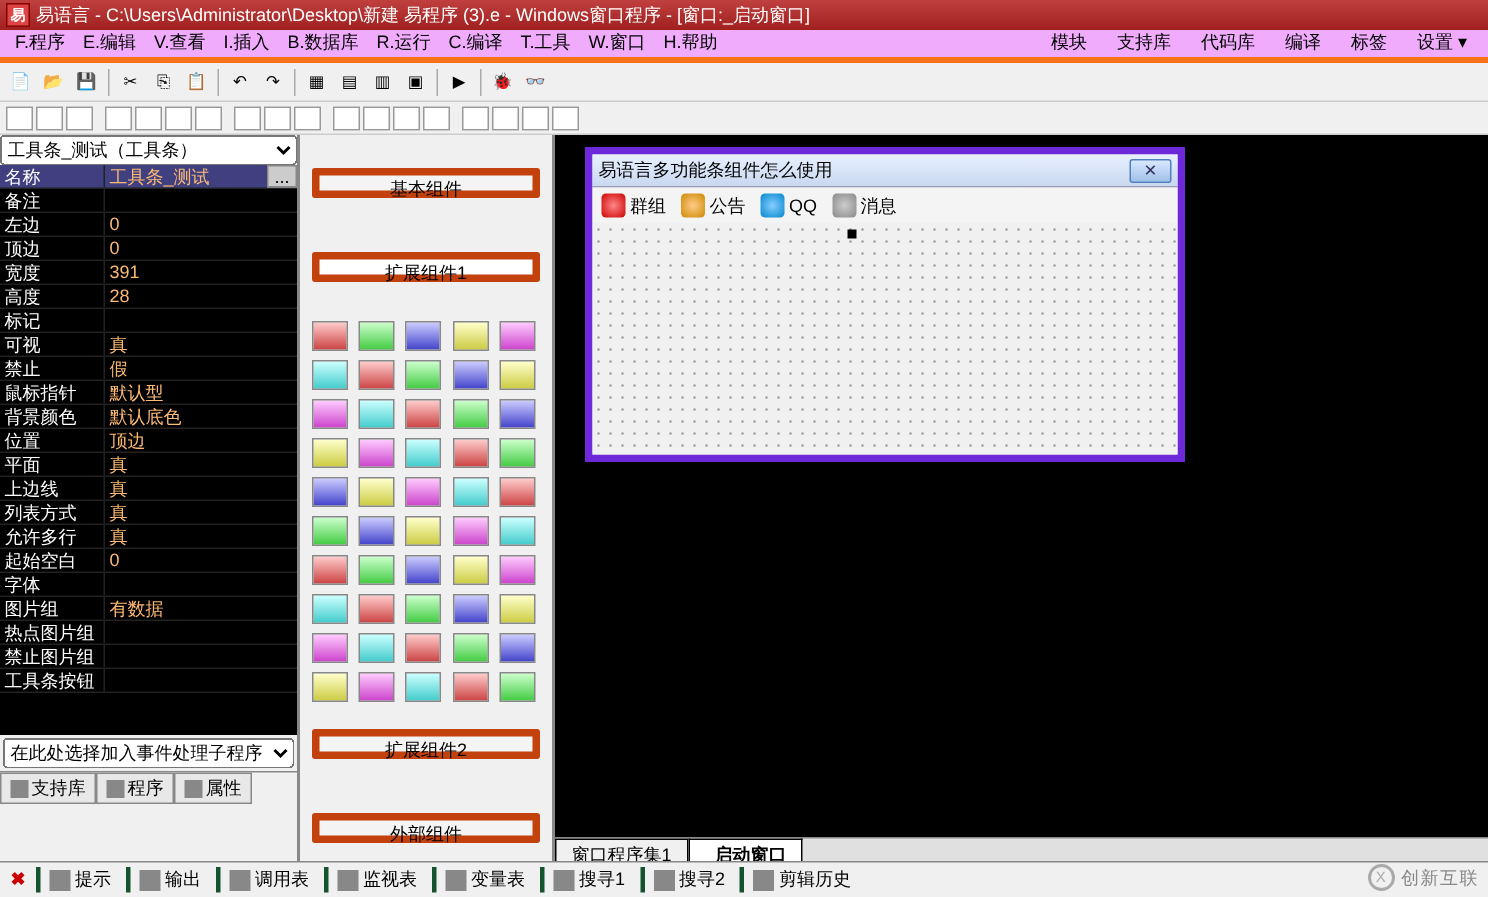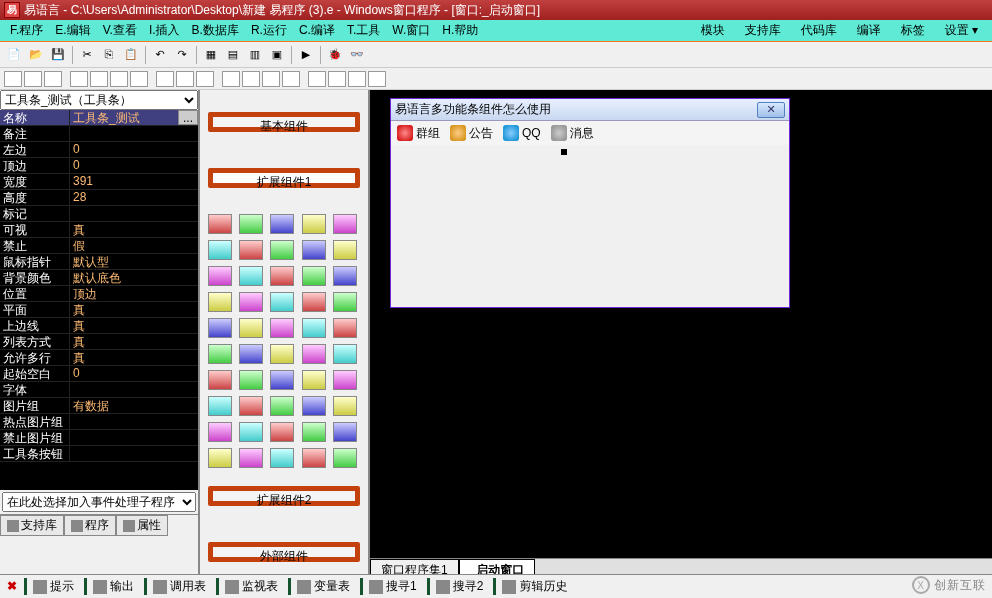--- a/index.html
+++ b/index.html
@@ -1,21 +1,21 @@
 <!DOCTYPE html>
 <html><head>
 <meta charset="utf-8">
 <style>
 * { margin: 0; padding: 0; box-sizing: border-box; font-family: "Microsoft YaHei", SimSun, sans-serif; font-size: 12px; }
 body { width: 992px; height: 598px; background: #f0f0f0; overflow: hidden; position: relative; }
 
 .titlebar { height: 20px; background: linear-gradient(#c04040, #a02020); color: #fff; display: flex; align-items: center; padding-left: 4px; }
 .titlebar .logo { width: 16px; height: 16px; background: #d44; border: 1px solid #800; display: flex; align-items: center; justify-content: center; font-size: 10px; font-weight: bold; margin-right: 4px; }
 
-.menubar { height: 22px; background: #5eead4; border-bottom: 1px solid #f97316; display: flex; align-items: center; padding: 0 4px; }
+.menubar { height: 22px; background: #f0abfc; border-bottom: 4px solid #f97316; display: flex; padding: 0 4px; }
 .menubar .menuitem { padding: 0 6px; cursor: pointer; }
 .menubar .spacer { flex: 1; }
 .menubar .right-menu { padding: 0 10px; cursor: pointer; }
 
 .toolbar1 { height: 26px; background: #f0f0f0; border-bottom: 1px solid #ccc; display: flex; align-items: center; padding: 0 4px; gap: 2px; }
 .toolbar1 .tbtn { width: 20px; height: 20px; border: 1px solid transparent; display: flex; align-items: center; justify-content: center; cursor: pointer; font-size: 11px; }
 .toolbar1 .sep { width: 1px; height: 18px; background: #aaa; margin: 0 2px; }
 
 .toolbar2 { height: 22px; background: #f0f0f0; border-bottom: 1px solid #ccc; display: flex; align-items: center; padding: 0 4px; gap: 2px; }
 .toolbar2 .tbtn { width: 18px; height: 16px; border: 1px solid #999; background: #fff; cursor: pointer; font-size: 9px; display: flex; align-items: center; justify-content: center; }
@@ -48,21 +48,21 @@
 .comp-grid { display: grid; grid-template-columns: repeat(5, 1fr); gap: 6px 4px; padding: 4px; }
 .comp-icon { width: 24px; height: 20px; border: 1px solid #888; background: #fff; cursor: pointer; display: flex; align-items: center; justify-content: center; font-size: 9px; overflow: hidden; }
 .comp-icon.c1 { background: linear-gradient(#fcc, #c44); }
 .comp-icon.c2 { background: linear-gradient(#cfc, #4c4); }
 .comp-icon.c3 { background: linear-gradient(#ccf, #44c); }
 .comp-icon.c4 { background: linear-gradient(#ffc, #cc4); }
 .comp-icon.c5 { background: linear-gradient(#fcf, #c4c); }
 .comp-icon.c6 { background: linear-gradient(#cff, #4cc); }
 
 .right-panel { flex: 1; background: #000; position: relative; }
-.form-designer { position: absolute; left: 20px; top: 8px; width: 400px; height: 210px; background: #f0f0f0; border: 1px solid #6d28d9; }
+.form-designer { position: absolute; left: 20px; top: 8px; width: 400px; height: 210px; background: #f0f0f0; border: 5px solid #6d28d9; }
 .form-title { height: 22px; background: linear-gradient(#e8f0ff, #c8d8f0); border-bottom: 1px solid #99b; display: flex; align-items: center; padding: 0 4px; font-size: 12px; }
 .form-title .closebtn { margin-left: auto; width: 28px; height: 16px; background: linear-gradient(#d8e8ff,#a0c0e8); border: 1px solid #5080c0; border-radius: 2px; text-align: center; font-size: 11px; cursor: pointer; color: #336; }
 .form-toolbar { height: 24px; background: #f4f4f4; display: flex; align-items: center; padding: 0 6px; gap: 10px; }
 .ft-item { display: flex; align-items: center; gap: 3px; cursor: pointer; }
 .ft-icon { width: 16px; height: 16px; border-radius: 3px; display: inline-block; }
 .ic1 { background: radial-gradient(#f88, #c00); }
 .ic2 { background: radial-gradient(#fc8, #c80); }
 .ic3 { background: radial-gradient(#8cf, #08c); }
 .ic4 { background: radial-gradient(#ccc, #888); }
 .form-body { flex: 1; height: calc(100% - 46px); background-image: radial-gradient(#888 0.5px, #f0f0f0 0.5px); background-size: 8px 8px; position: relative; }

